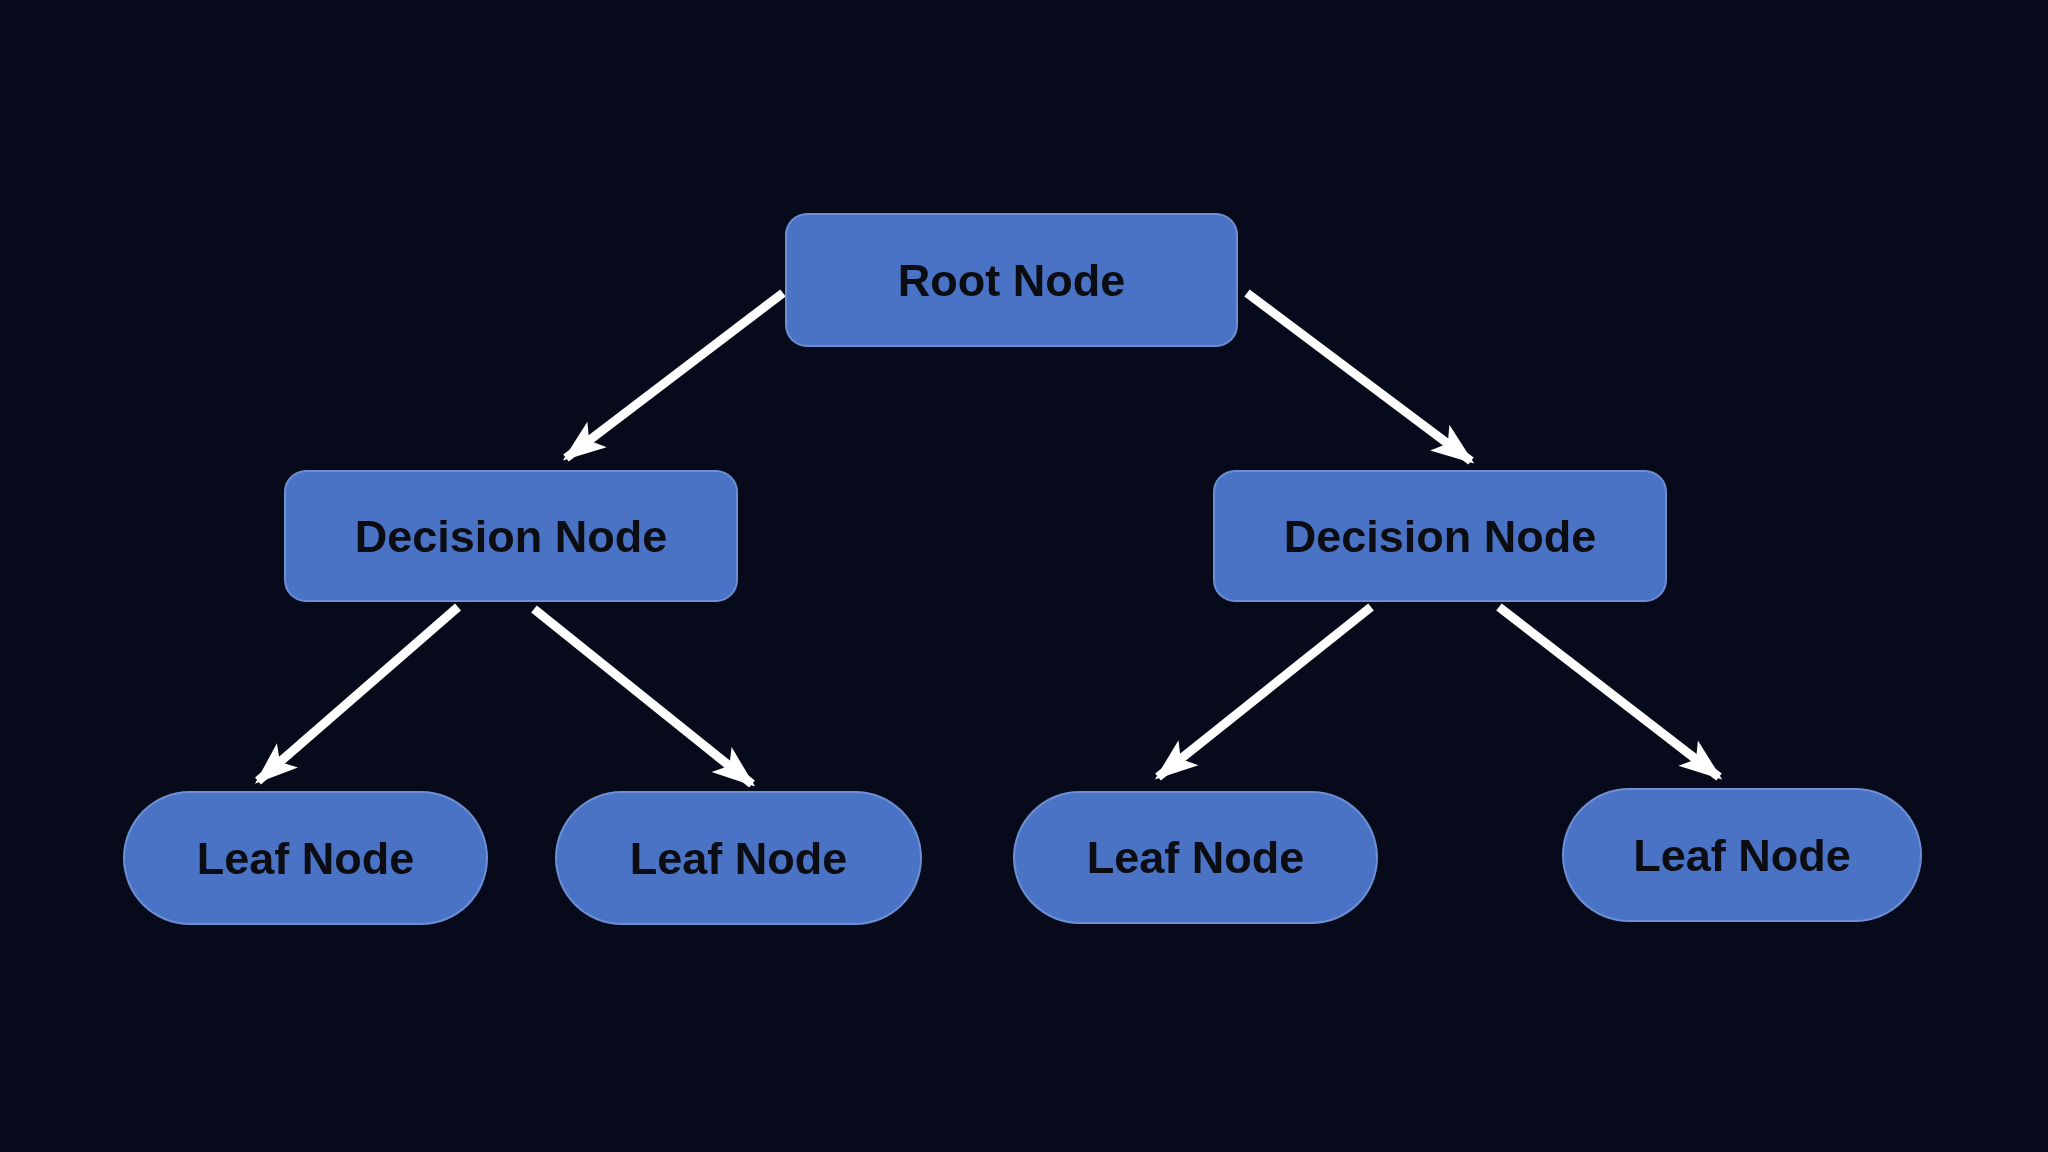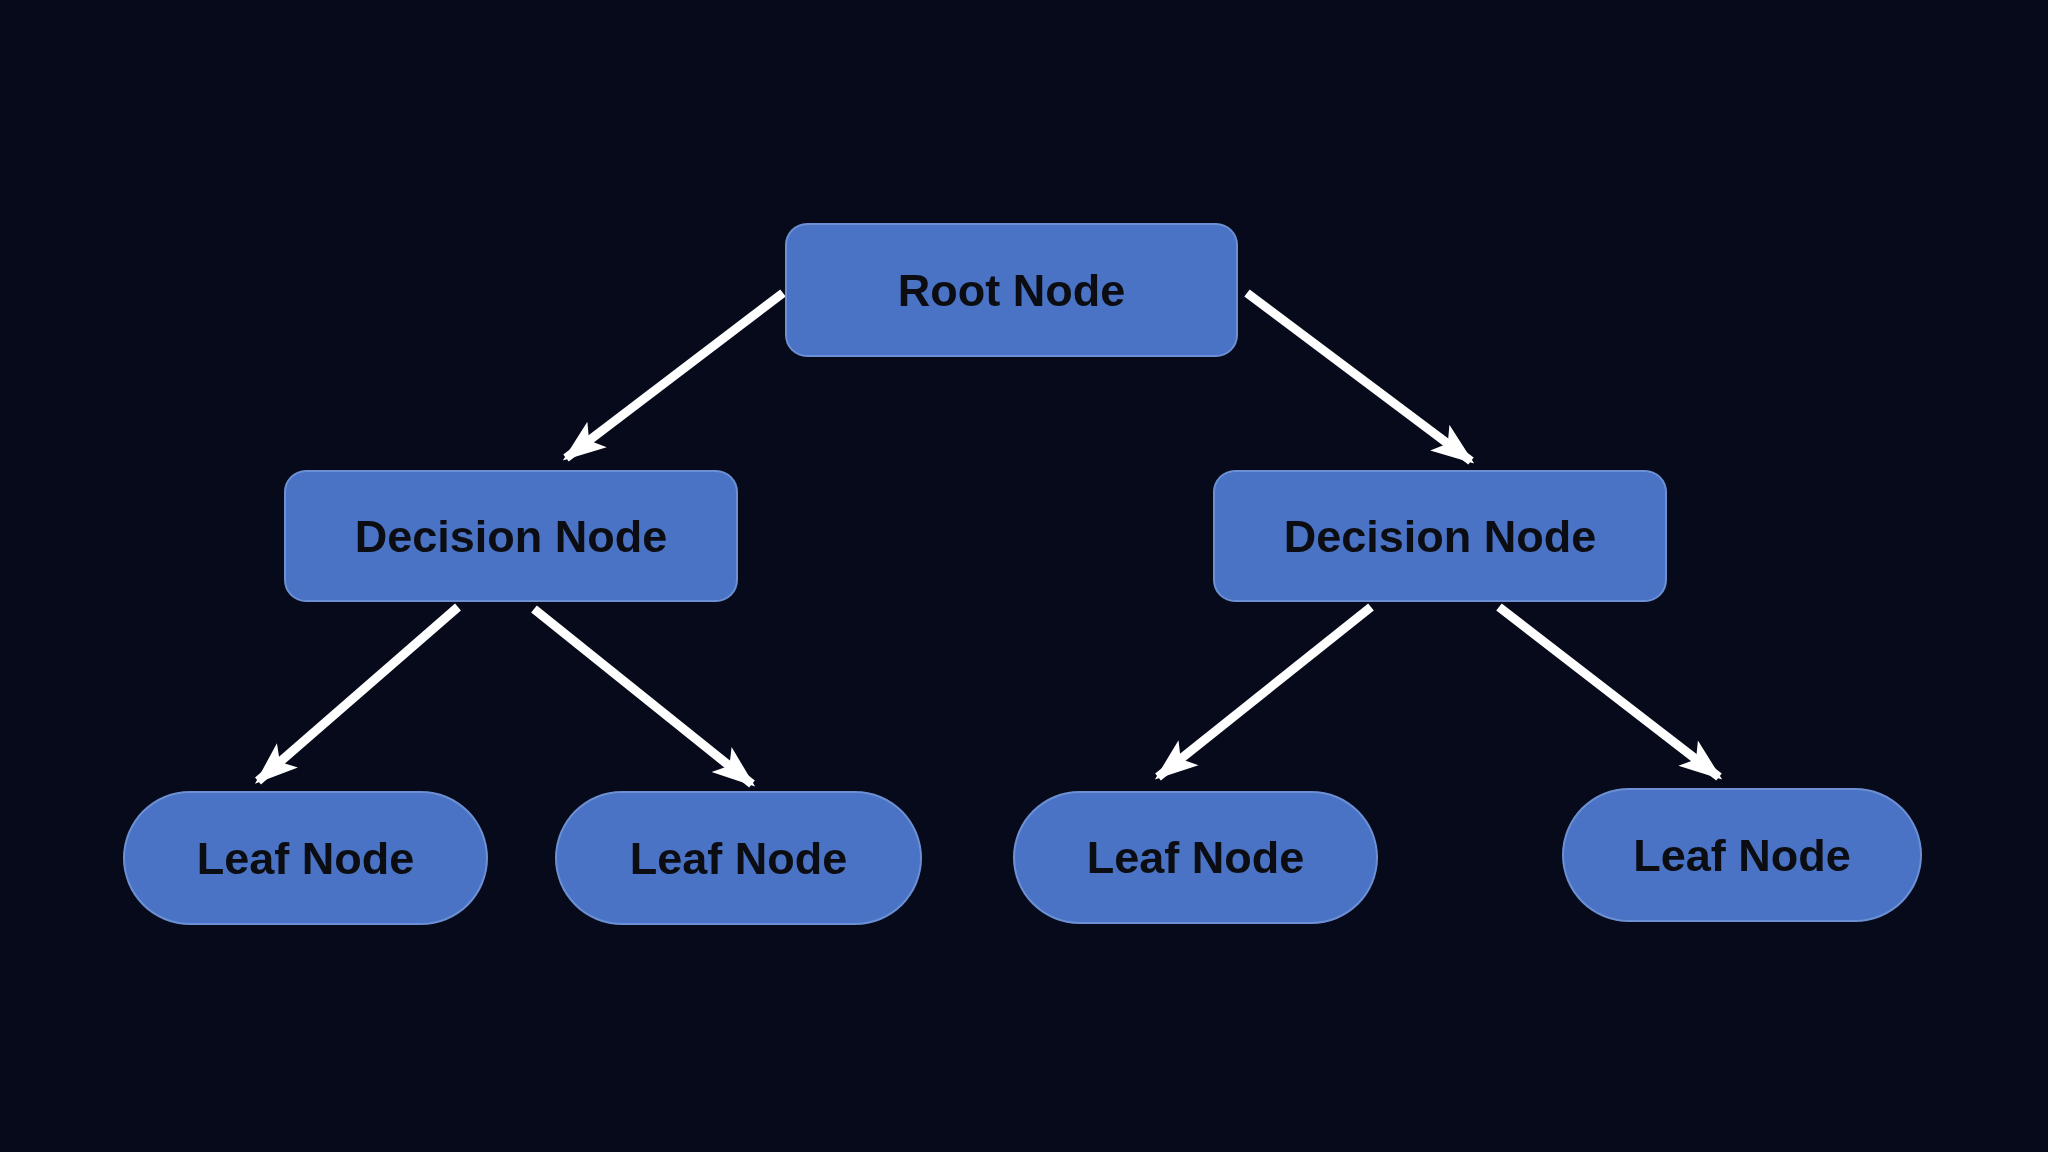--- a/index.html
+++ b/index.html
@@ -51,21 +51,21 @@
     <g id="edge-group">
         <line x1="783" y1="293" x2="566" y2="458" stroke="#ffffff" stroke-width="9" marker-end="url(#arrow-head)"></line>
         <line x1="1247" y1="293" x2="1471" y2="461" stroke="#ffffff" stroke-width="9" marker-end="url(#arrow-head)"></line>
         <line x1="458" y1="607" x2="258" y2="781" stroke="#ffffff" stroke-width="9" marker-end="url(#arrow-head)"></line>
         <line x1="534" y1="609" x2="752" y2="784" stroke="#ffffff" stroke-width="9" marker-end="url(#arrow-head)"></line>
         <line x1="1371" y1="607" x2="1158" y2="777" stroke="#ffffff" stroke-width="9" marker-end="url(#arrow-head)"></line>
         <line x1="1499" y1="607" x2="1719" y2="777" stroke="#ffffff" stroke-width="9" marker-end="url(#arrow-head)"></line>
       </g>
   </svg>
   <div id="node-layer">
-      <div class="node rect" style="left: 785px; top: 223px; width: 453px; height: 134px; background: rgb(74, 115, 197); border: 2px solid rgba(173, 197, 238, 0.35);">
+      <div class="node rect" style="left: 785px; top: 213px; width: 453px; height: 134px; background: rgb(74, 115, 197); border: 2px solid rgba(173, 197, 238, 0.35);">
         <span class="label" style="color: rgb(12, 13, 18);">Root Node</span>
       </div>
       <div class="node rect" style="left: 284px; top: 470px; width: 454px; height: 132px; background: rgb(74, 115, 197); border: 2px solid rgba(173, 197, 238, 0.35);">
         <span class="label" style="color: rgb(12, 13, 18);">Decision Node</span>
       </div>
       <div class="node rect" style="left: 1213px; top: 470px; width: 454px; height: 132px; background: rgb(74, 115, 197); border: 2px solid rgba(173, 197, 238, 0.35);">
         <span class="label" style="color: rgb(12, 13, 18);">Decision Node</span>
       </div>
       <div class="node pill" style="left: 123px; top: 791px; width: 365px; height: 134px; background: rgb(74, 115, 197); border: 2px solid rgba(173, 197, 238, 0.35);">
         <span class="label" style="color: rgb(12, 13, 18);">Leaf Node</span>

